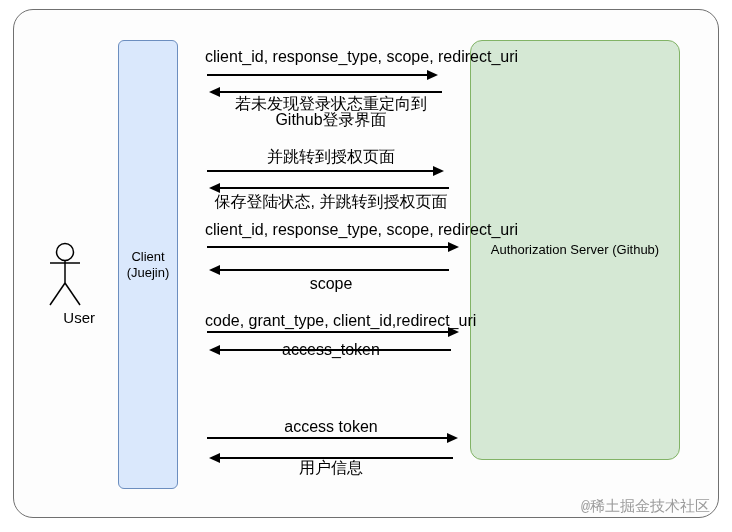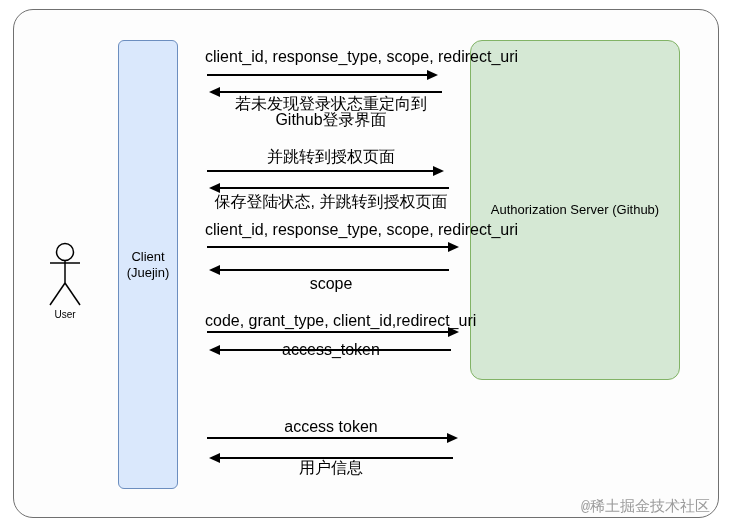--- a/index.html
+++ b/index.html
@@ -25,21 +25,21 @@
     text-align:center;font-size:13px;line-height:16px;
   }
   .box-client{
     left:118px;top:40px;width:60px;height:449px;
     background:var(--client-fill,#dae8fc);
     border:1px solid var(--client-border,#6c8ebf);
     border-radius:6px;
     text-align:right;
   }
   .box-auth{
-    left:470px;top:40px;width:210px;height:340px;
+    left:470px;top:40px;width:210px;height:420px;
     background:var(--auth-server-fill,#d5e8d4);
     border:1px solid var(--auth-server-border,#82b366);
     border-radius:12px;
   }
   .box-resource{
     left:470px;top:421px;width:211px;height:69px;
     background:var(--resource-server-fill,#ffe6cc);
     border:1px solid var(--resource-server-border,#d79b00);
     border-radius:10px;
   }
@@ -59,21 +59,21 @@
     border-left:11px solid var(--arrow,#000000);
   }
   .arrow-head-left{
     position:absolute;width:0;height:0;
     border-top:5px solid transparent;
     border-bottom:5px solid transparent;
     border-right:11px solid var(--arrow,#000000);
   }
   .user-label{
     position:absolute;left:35px;top:309px;width:60px;
-    text-align:center;font-size:10px;
+    text-align:right;font-size:15px;
   }
   .actor{position:absolute;left:40px;top:240px;}
   .watermark{
     position:absolute;right:22px;top:497px;
     font-size:15px;color:var(--watermark,#9b9b9b);
     white-space:nowrap;
     font-family:Liberation Mono, monospace;
   }
 </style>
 </head>

